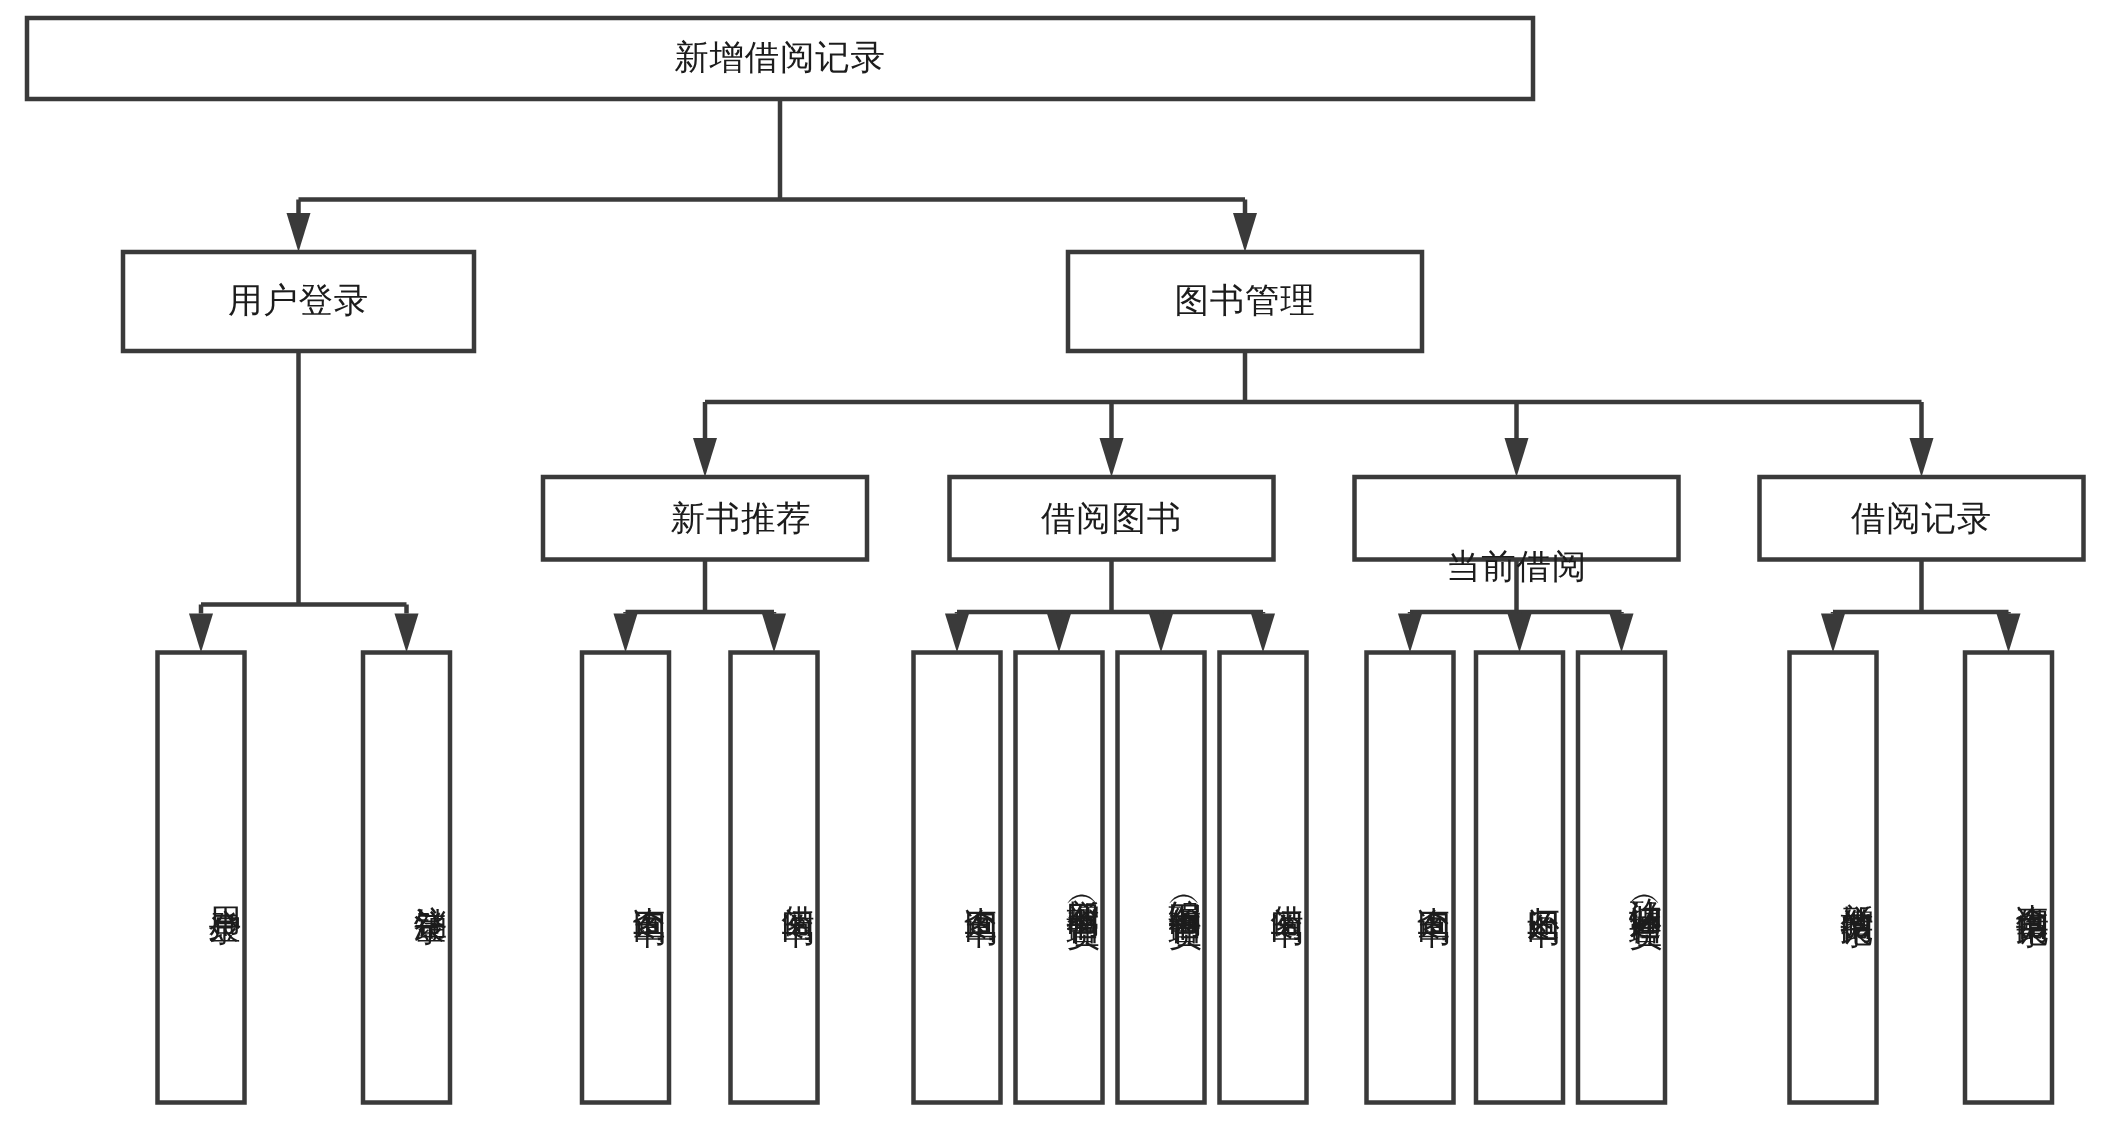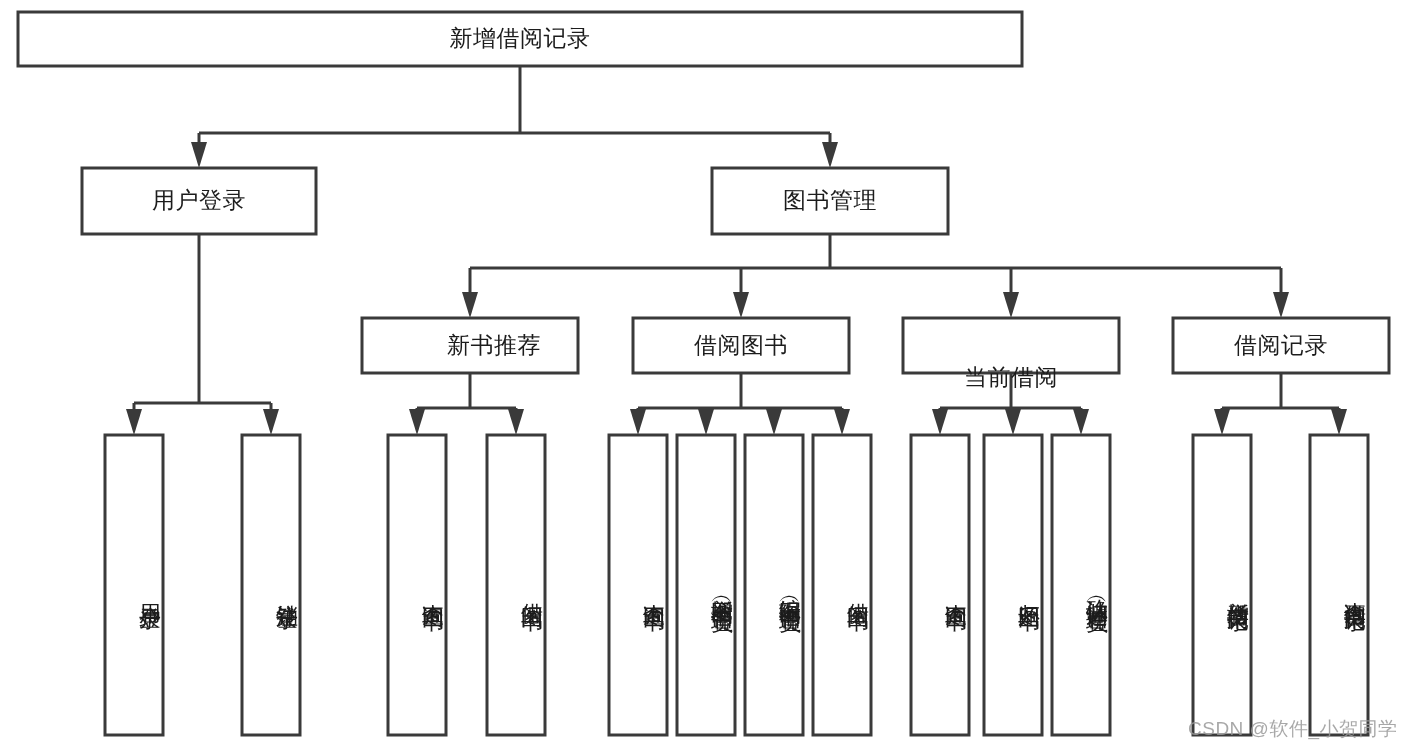--- a/index.html
+++ b/index.html
@@ -184,15 +184,14 @@
       <div class="node-label vertical" style="left: 677px; top: 435px; width: 58px; height: 300px;">新增图书（管理员）</div>
       <div class="node-label vertical" style="left: 745px; top: 435px; width: 58px; height: 300px;">编辑图书（管理员）</div>
       <div class="node-label vertical" style="left: 813px; top: 435px; width: 58px; height: 300px;">借阅图书</div>
       <div class="node-label vertical" style="left: 911px; top: 435px; width: 58px; height: 300px;">查询图书</div>
       <div class="node-label vertical" style="left: 984px; top: 435px; width: 58px; height: 300px;">归还图书</div>
       <div class="node-label vertical" style="left: 1052px; top: 435px; width: 58px; height: 300px;">确认归还（管理员）</div>
       <div class="node-label vertical" style="left: 1193px; top: 435px; width: 58px; height: 300px;">新增借阅记录</div>
       <div class="node-label vertical" style="left: 1310px; top: 435px; width: 58px; height: 300px;">查询借阅记录</div>
     </div>
 
-  <div class="watermark" style="left: 1188px; top: 716px;">CSDN @软件_小贺同学</div>
 
 </div>
 
 </body></html>

